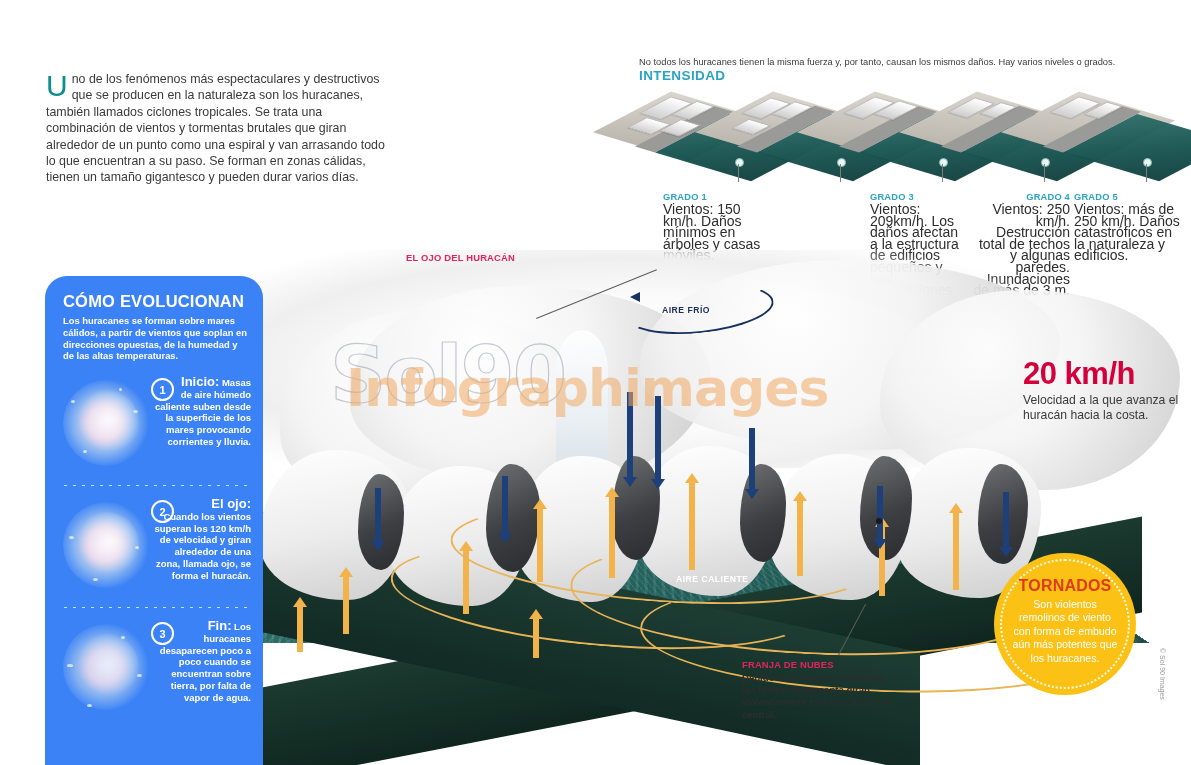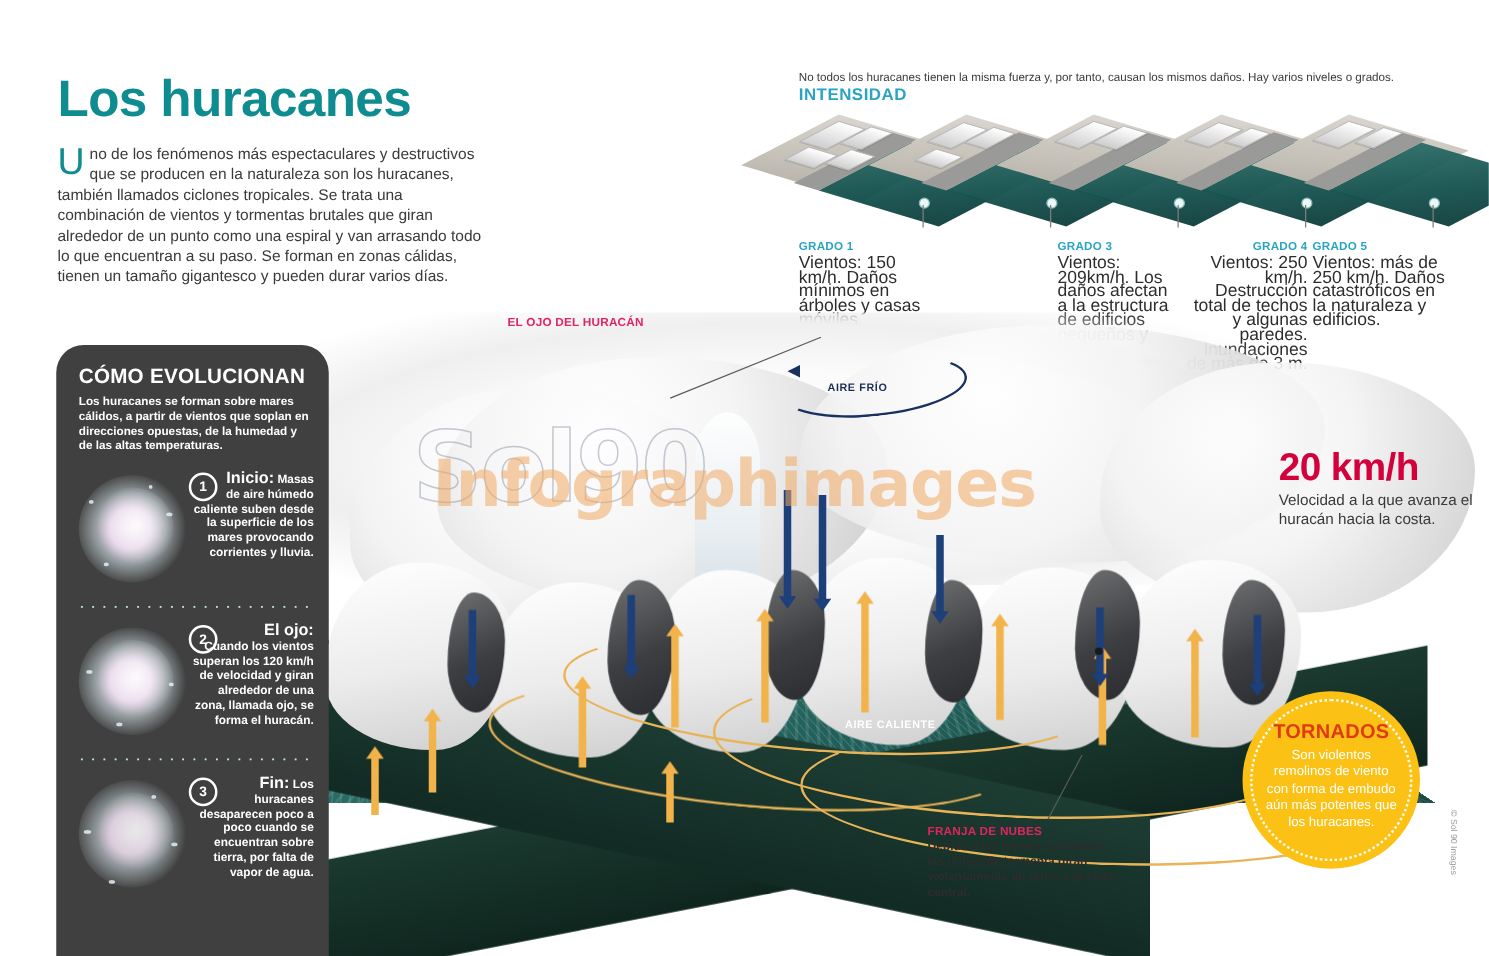--- a/index.html
+++ b/index.html
@@ -27,27 +27,27 @@
   .iso .land{position:absolute;left:-4px;top:0px;width:96px;height:78px;
        background:linear-gradient(160deg,#d9d6cf,#b5b0a6);}
   .iso .road{position:absolute;left:40px;top:2px;width:20px;height:78px;background:#9a9a99;}
   .bldg{position:absolute;background:linear-gradient(#ffffff,#cfcfcf);
         border:1px solid #b9b9b9;box-shadow:1px 1px 0 rgba(0,0,0,.12);}
   .pin{position:absolute;width:7px;height:7px;border-radius:50%;background:#eaf7f4;
        border:1px solid #8ab9b2;}
   .pin-line{position:absolute;width:1px;background:#7d7d7d;}
 
   .grade-captions{position:absolute;left:639px;top:192px;width:552px;height:62px;}
-  .gcap{position:absolute;width:98px;}
+  .gcap{position:absolute;width:98px;margin-left:24px;}
   .gcap .gtitle{font-size:9.3px;font-weight:bold;color:#2aa3c4;letter-spacing:.2px;}
   .gcap .gtext{margin-top:2px;font-size:14px;line-height:11.6px;color:#2d2d2d;}
 
   
   #evolve-panel{position:absolute;left:45px;top:276px;width:218px;height:489px;
-     background:#404040;border-radius:22px 22px 0 0;color:#fff;}
+     background:#3b82f6;border-radius:22px 22px 0 0;color:#fff;}
   #evolve-title{position:absolute;left:18px;top:16px;font-size:16.5px;font-weight:bold;letter-spacing:.2px;}
   #evolve-intro{position:absolute;left:18px;top:39px;width:186px;font-size:9.4px;line-height:11.8px;font-weight:bold;}
   .step{position:absolute;left:14px;width:192px;}
   .step .stepimg{position:absolute;left:4px;top:4px;width:86px;height:86px;}
   .swirl{position:absolute;left:0;top:0;width:86px;height:86px;border-radius:50%;
      background:radial-gradient(circle at 48% 50%,#efe0f0 0%,#e3cfe6 26%,rgba(214,230,236,.55) 46%,rgba(26,140,142,0) 72%);}
   .swirl:after{content:"";position:absolute;left:12%;top:12%;width:76%;height:76%;border-radius:50%;
      background:radial-gradient(circle at 55% 45%,rgba(255,255,255,.85),rgba(255,255,255,0) 62%);}
   .speck{position:absolute;background:#dff0f2;border-radius:50%;opacity:.85;}
   .step .badge{position:absolute;left:92px;top:2px;width:19px;height:19px;border-radius:50%;
@@ -138,21 +138,20 @@
      color:rgba(240,170,100,.55);letter-spacing:-1px;font-family:"DejaVu Sans",sans-serif;}
   #copyright{position:absolute;left:1166px;top:648px;font-size:7px;color:#9a9a9a;
      transform:rotate(90deg);transform-origin:0 0;white-space:nowrap;}
 </style>
 </head>
 <body>
 
 <div class="stage">
 
   <div id="title-block">
-    <div id="page-title">Los huracanes</div>
     <div id="intro-text">
       <span class="dropcap">U</span><span>no de los fenómenos más espectaculares y destructivos que se producen en la naturaleza son los huracanes, también llamados ciclones tropicales. Se trata una combinación de vientos y tormentas brutales que giran alrededor de un punto como una espiral y van arrasando todo lo que encuentran a su paso. Se forman en zonas cálidas, tienen un tamaño gigantesco y pueden durar varios días.</span>
     </div>
   </div>
 
   <div id="intensity-block">
     <div id="intensity-sub">No todos los huracanes tienen la misma fuerza y, por tanto, causan los mismos daños. Hay varios niveles o grados.</div>
     <div id="intensity-title">INTENSIDAD</div>
   </div>
 

